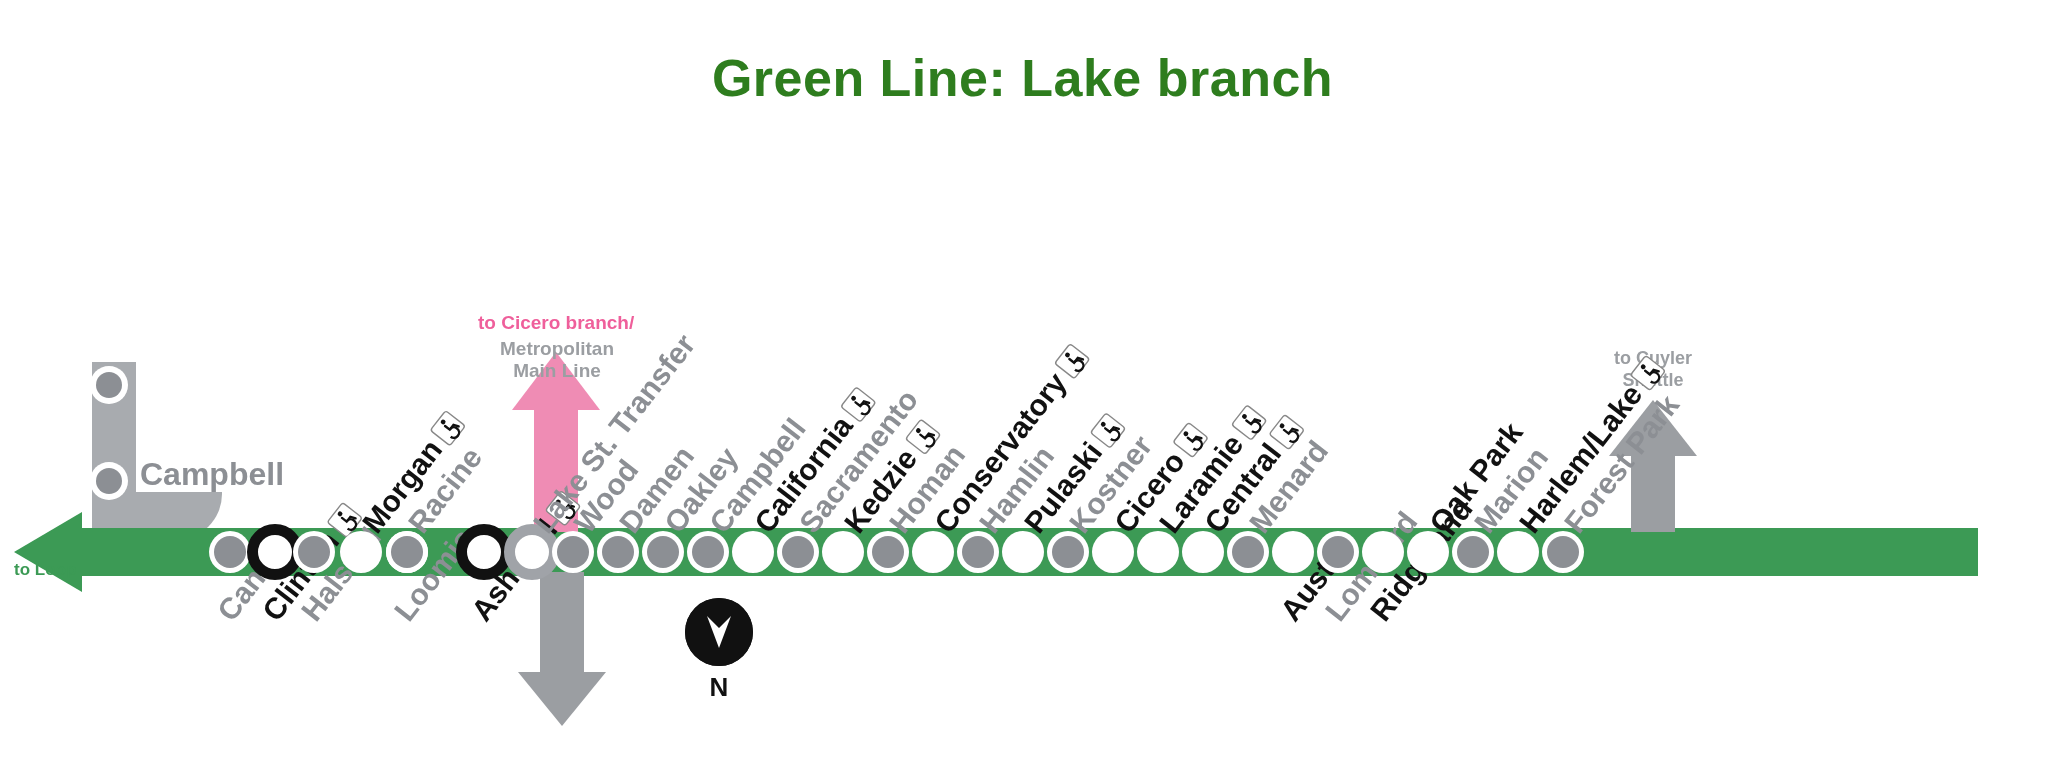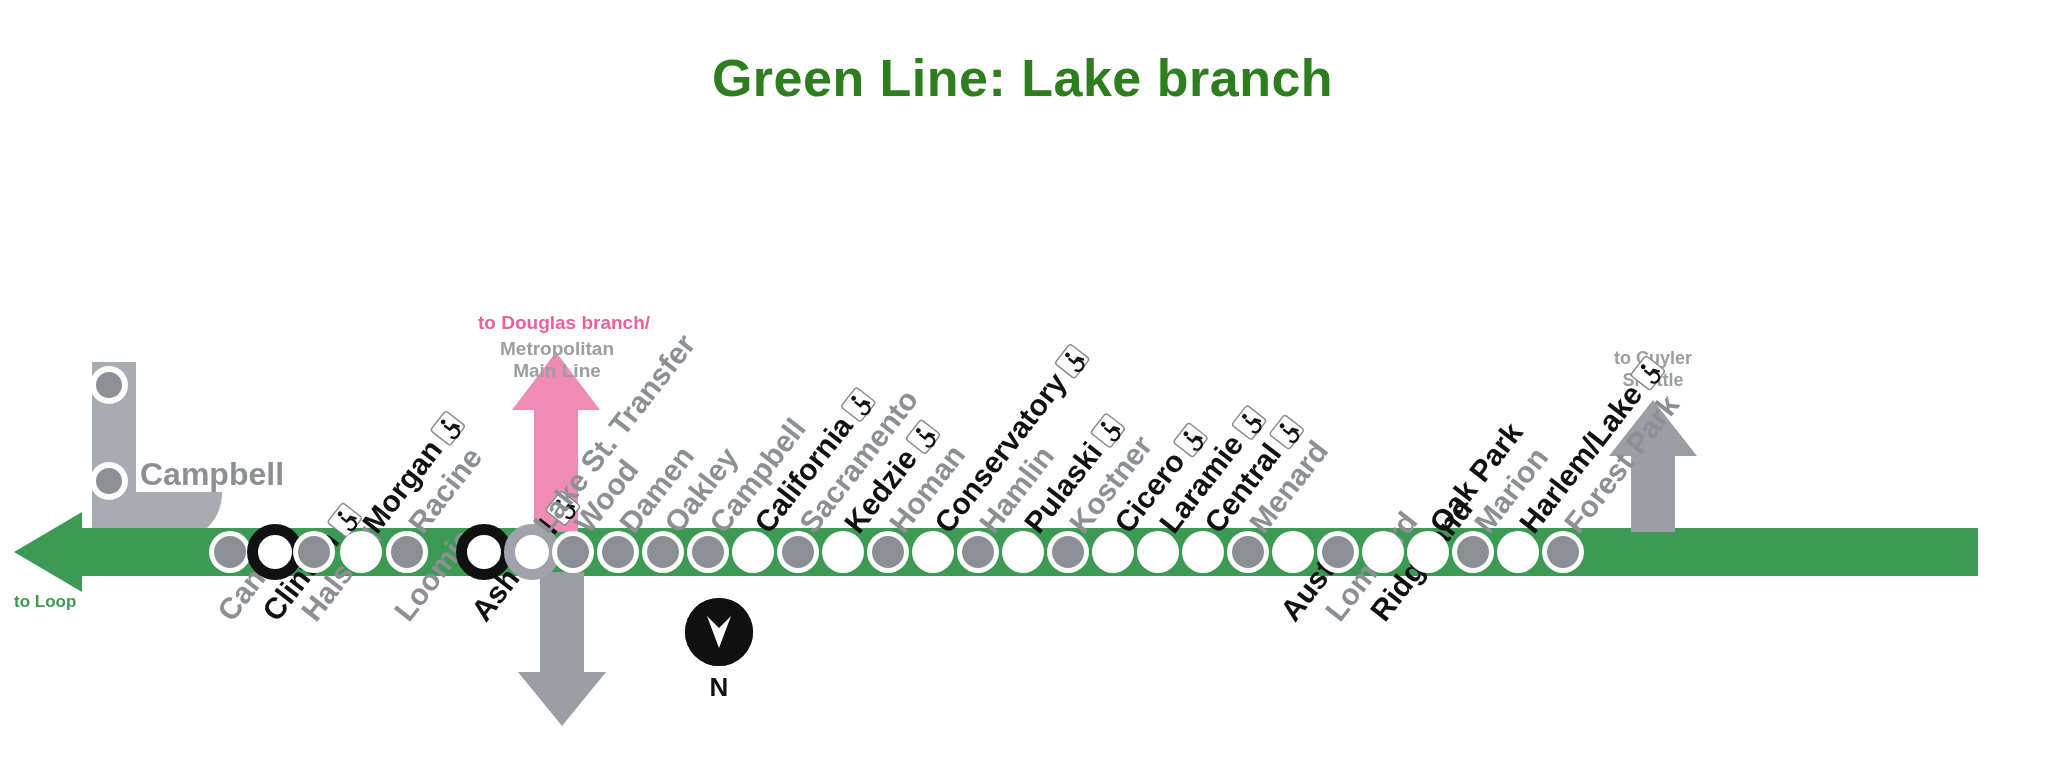--- a/index.html
+++ b/index.html
@@ -12,21 +12,21 @@
          font-size:52px;font-weight:bold;color:#2e7d1e;letter-spacing:0.5px;}
 
   
   .line-bar{position:absolute;left:80px;top:528px;width:1898px;height:48px;
             background:#3c9a55;}
   .line-arrow{position:absolute;left:14px;top:512px;width:0;height:0;
         border-top:40px solid transparent;border-bottom:40px solid transparent;
         border-right:68px solid #3c9a55;}
   .line-arrow-stem{position:absolute;left:78px;top:528px;width:30px;height:48px;
         background:#3c9a55;}
-  .to-loop{position:absolute;left:14px;top:592px;font-size:17px;font-weight:bold;
+  .to-loop{position:absolute;left:14px;top:560px;font-size:17px;font-weight:bold;
            color:#3c9a55;}
 
   
   .dot{position:absolute;top:536px;width:32px;height:32px;border-radius:50%;
        background:#8c8f94;box-shadow:0 0 0 5px #ffffff;}
   .dot.open{background:#ffffff;}
   .dot.big{top:524px;width:34px;height:34px;background:#ffffff;
        border:11px solid #111111;box-shadow:none;border-radius:50%;}
   .dot.big.closed{border-color:#a0a3a8;}
 
@@ -100,21 +100,21 @@
   <div class="stub-dot" style="top:468px"></div>
   <div class="stub-lbl" style="left:140px;top:458px">Campbell</div>
 
   <div class="line-arrow"></div>
   <div class="line-arrow-stem"></div>
   <div class="line-bar"></div>
   <div class="to-loop">to Loop</div>
 
   <div class="pink-shaft"></div>
   <div class="pink-head"></div>
-  <div class="pink-t1">to Douglas branch/</div>
+  <div class="pink-t1">to Cicero branch/</div>
   <div class="pink-t2">Metropolitan<br>Main Line</div>
 
   <div class="gray-shaft"></div>
   <div class="gray-head"></div>
 
   <div class="cuy-shaft"></div>
   <div class="cuy-head"></div>
   <div class="cuy-txt">to Cuyler<br>Shuttle</div>
 
   <div class="compass">

